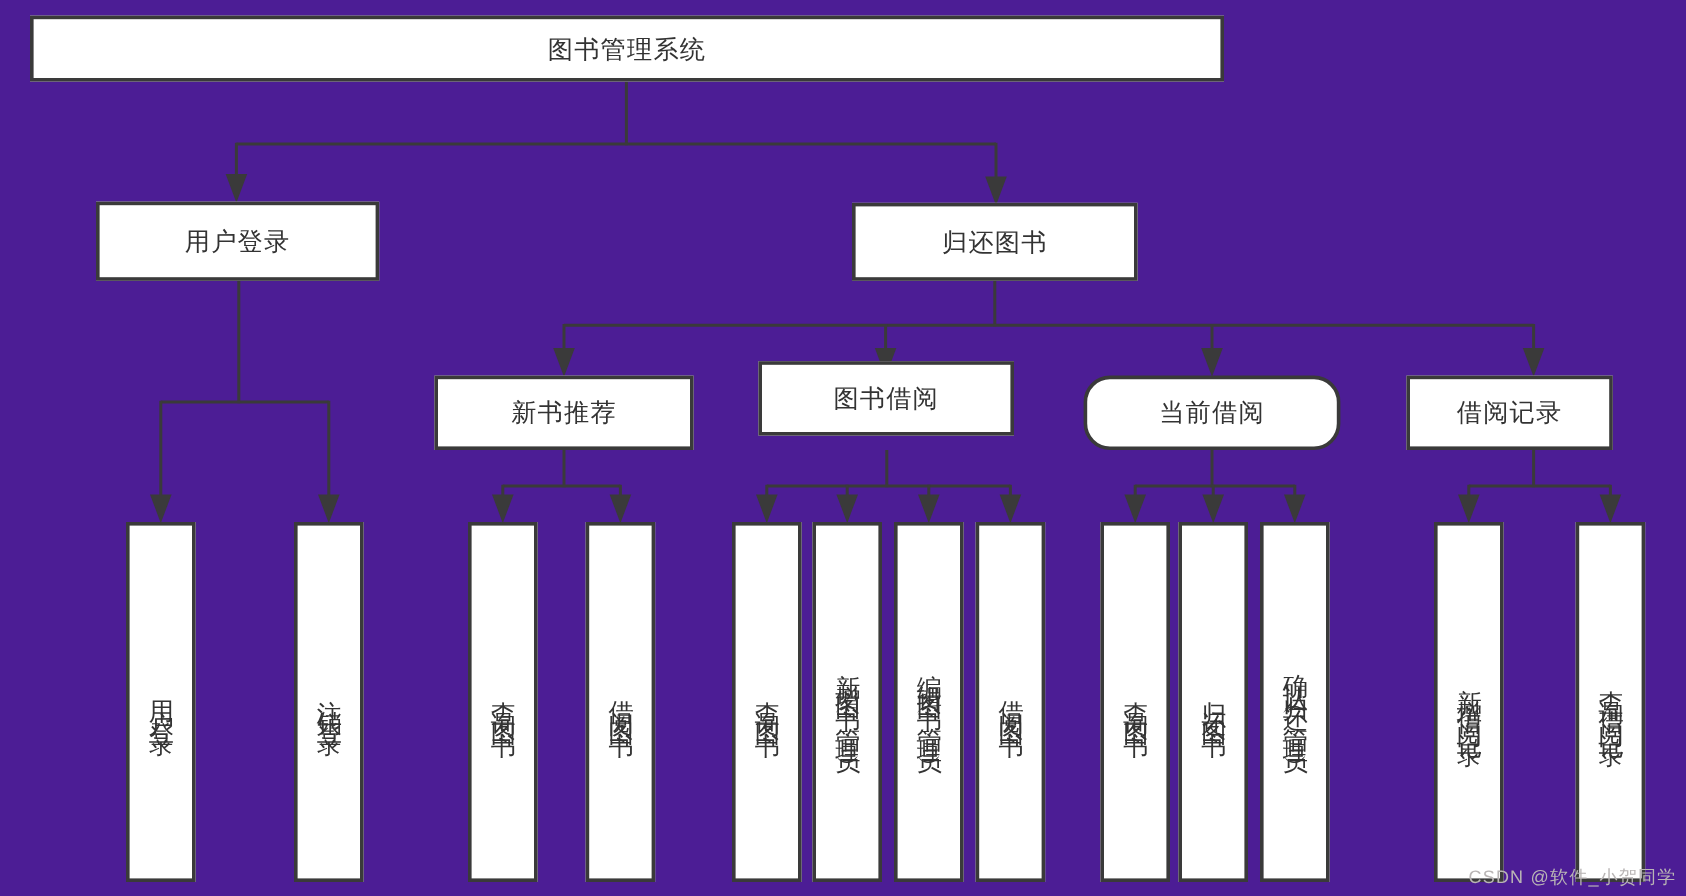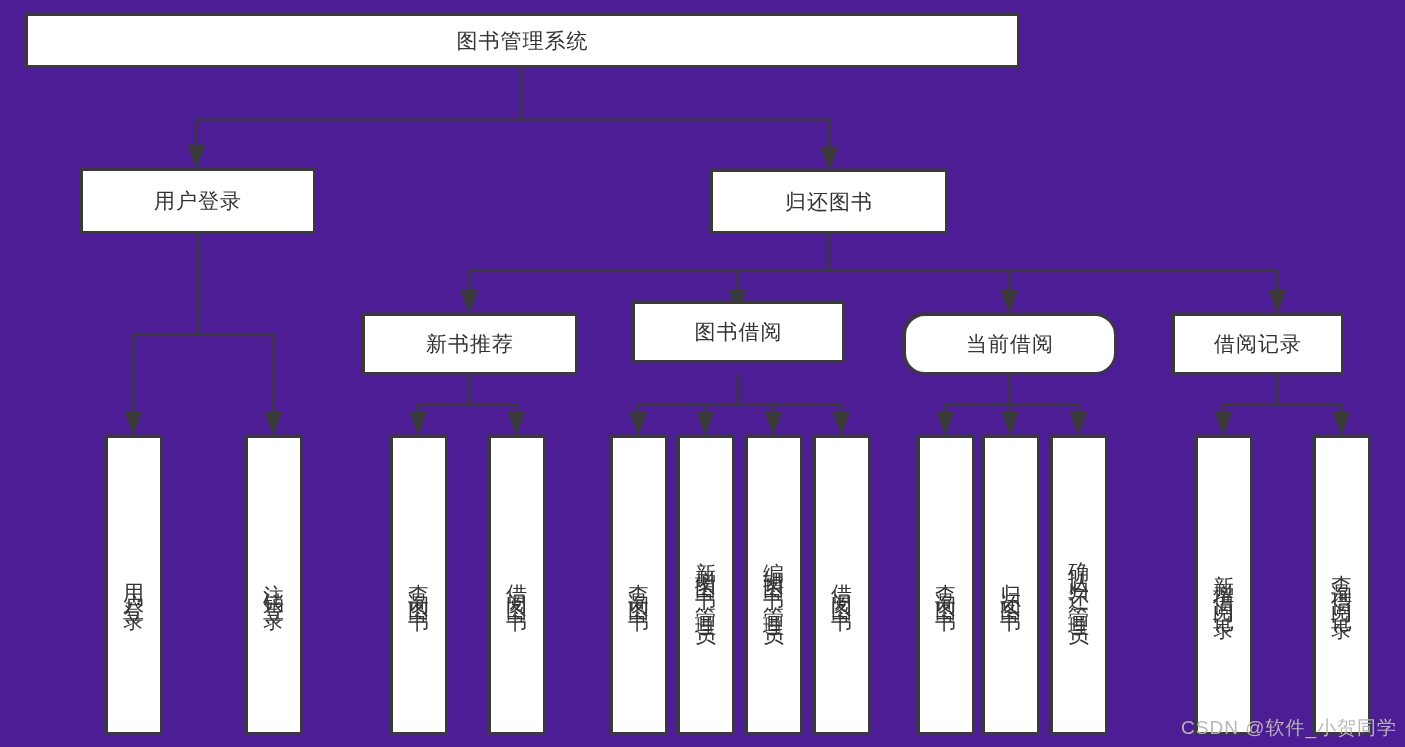--- a/index.html
+++ b/index.html
@@ -41,21 +41,21 @@
     text-orientation: mixed;
     font-size: 21px;
     color: #333333;
     letter-spacing: 9px;
     line-height: 1;
   }
   .watermark {
     position: absolute;
     right: 8px;
     bottom: 6px;
-    font-size: 19px;
+    font-size: 15px;
     color: #b9b5b5;
     letter-spacing: 1px;
     white-space: nowrap;
   }
 </style>
 </head>
 <body>
 
 <div class="canvas">
 

